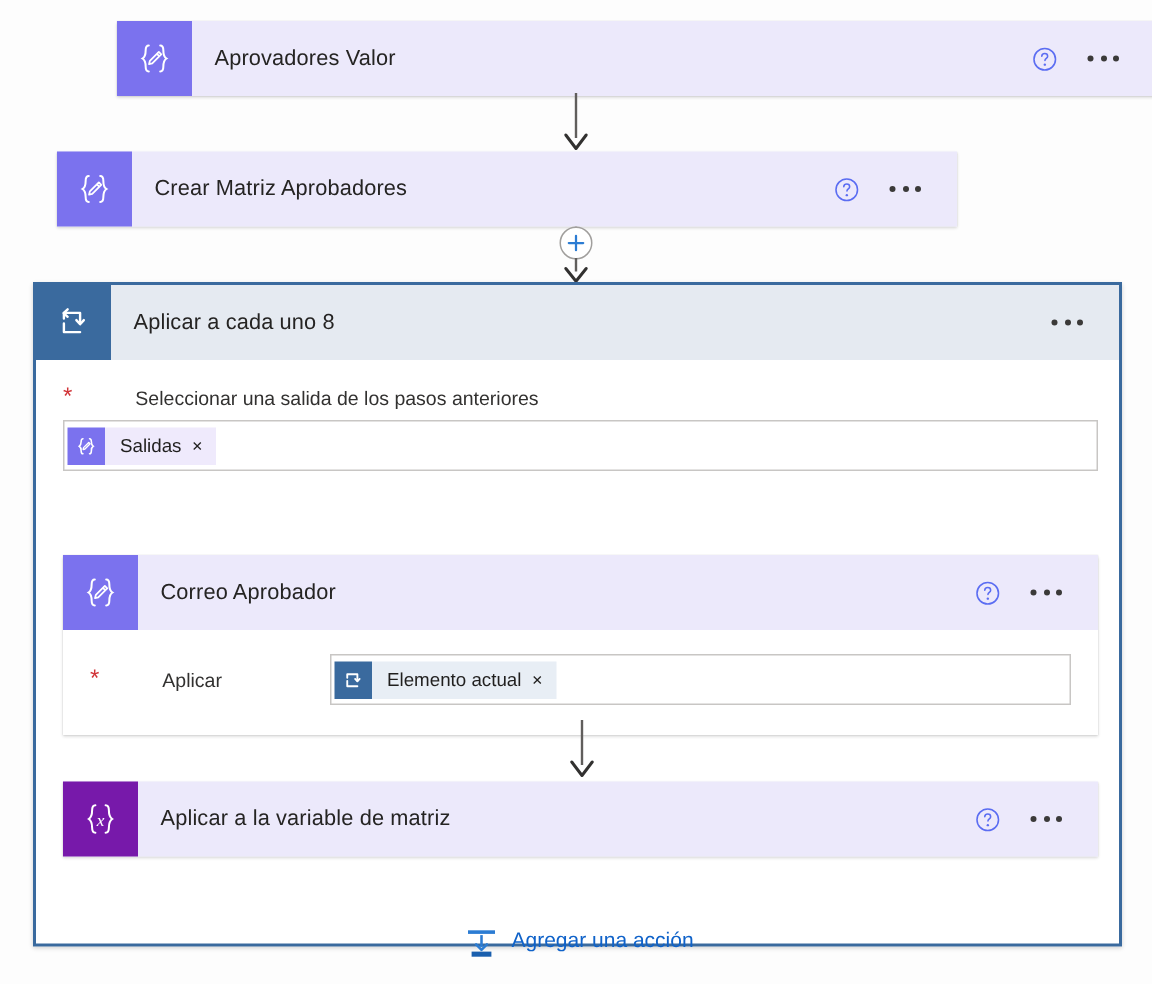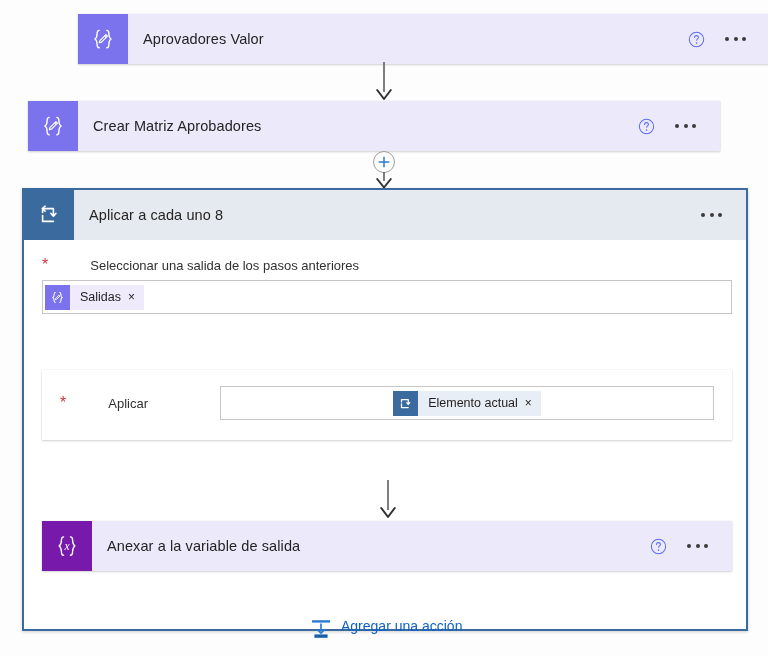--- a/index.html
+++ b/index.html
@@ -217,21 +217,21 @@
         </span>
       </div>
     </div>
   </div>
 
   <svg class="connector" style="left:374px; top:62px;" width="20" height="40" aria-hidden="true">
     <path d="M10 0 V30" stroke="#605e5c" stroke-width="1.6" fill="none"></path>
     <path d="M3.2 28 L10 37 L16.8 28" stroke="#323130" stroke-width="2" fill="none" stroke-linecap="round" stroke-linejoin="round"></path>
   </svg>
 
-  <div class="card" style="left:28px; top:101px; width:692px;">
+  <div class="card" style="left:38px; top:101px; width:600px;">
     <div class="card-header">
       <div class="card-icon compose">
         <svg width="26" height="26" viewBox="0 0 26 26" aria-hidden="true">
           <path d="M9.2 4.3c-2.1 0-2.1 1.6-2.1 3.3 0 2.1-.5 4.4-2.1 5.4 1.6 1 2.1 3.3 2.1 5.4 0 1.7 0 3.3 2.1 3.3" fill="none" stroke="#ffffff" stroke-width="1.35" stroke-linecap="round"></path>
           <path d="M16.8 4.3c2.1 0 2.1 1.6 2.1 3.3 0 2.1.5 4.4 2.1 5.4-1.6 1-2.1 3.3-2.1 5.4 0 1.7 0 3.3-2.1 3.3" fill="none" stroke="#ffffff" stroke-width="1.35" stroke-linecap="round"></path>
           <path d="M15.9 8.6 9.9 14.6l-.55 2.15 2.15-.55 6-6z" fill="none" stroke="#ffffff" stroke-width="1.2" stroke-linejoin="round"></path>
           <path d="M14.6 9.9l1.55 1.55" fill="none" stroke="#ffffff" stroke-width="1.2"></path>
         </svg>
       </div>
       <div class="card-title">Crear Matriz Aprobadores</div>
@@ -305,28 +305,53 @@
             </svg>
           </span>
           <span class="token-body">
             <span>Salidas</span>
             <span class="token-x">×</span>
           </span>
         </span>
       </div>
 
       <div class="card inner-card" style="left:18px; top:130px; width:690px;">
+        <div class="card-header">
+          <div class="card-icon compose">
+            <svg width="26" height="26" viewBox="0 0 26 26" aria-hidden="true">
+              <path d="M9.2 4.3c-2.1 0-2.1 1.6-2.1 3.3 0 2.1-.5 4.4-2.1 5.4 1.6 1 2.1 3.3 2.1 5.4 0 1.7 0 3.3 2.1 3.3" fill="none" stroke="#ffffff" stroke-width="1.35" stroke-linecap="round"></path>
+              <path d="M16.8 4.3c2.1 0 2.1 1.6 2.1 3.3 0 2.1.5 4.4 2.1 5.4-1.6 1-2.1 3.3-2.1 5.4 0 1.7 0 3.3-2.1 3.3" fill="none" stroke="#ffffff" stroke-width="1.35" stroke-linecap="round"></path>
+              <path d="M15.9 8.6 9.9 14.6l-.55 2.15 2.15-.55 6-6z" fill="none" stroke="#ffffff" stroke-width="1.2" stroke-linejoin="round"></path>
+              <path d="M14.6 9.9l1.55 1.55" fill="none" stroke="#ffffff" stroke-width="1.2"></path>
+            </svg>
+          </div>
+          <div class="card-title">Correo Aprobador</div>
+          <div class="header-actions">
+            <span>
+              <svg class="help-icon" viewBox="0 0 18 18" aria-hidden="true">
+                <circle cx="9" cy="9" r="7.6" fill="none" stroke="#5b6df2" stroke-width="1.1"></circle>
+                <path d="M6.9 6.9c0-1.2.95-2 2.1-2s2.05.78 2.05 1.9c0 1.5-1.9 1.55-1.9 3.05" fill="none" stroke="#5b6df2" stroke-width="1.1" stroke-linecap="round"></path>
+                <circle cx="9.05" cy="12.8" r=".85" fill="#5b6df2"></circle>
+              </svg>
+            </span>
+            <span class="ellipsis-btn">
+              <i></i>
+                <i></i>
+                <i></i>
+            </span>
+          </div>
+        </div>
 
         <div class="card-body" style="padding:16px 18px 20px 18px;">
           <div style="display:flex; align-items:center;">
             <div style="display:flex; align-items:center; width:160px; flex:0 0 160px;">
               <span class="req-star">*</span>
               <span class="field-label">Aplicar</span>
             </div>
-            <div class="text-input" style="flex:1 1 auto; width:490px;justify-content:center;">
+            <div class="text-input" style="flex:1 1 auto; width:490px;">
               <span class="token">
                 <span class="token-icon scope">
                   <svg width="15" height="15" viewBox="0 0 24 24" aria-hidden="true">
                     <path d="M5.6 9.4 V5.6 H16.4 V12.6" fill="none" stroke="#ffffff" stroke-width="2" stroke-linecap="round" stroke-linejoin="round"></path>
                     <path d="M16.4 18.4 H5.6 V12.6" fill="none" stroke="#ffffff" stroke-width="2" stroke-linecap="round" stroke-linejoin="round"></path>
                     <path d="M14 10.6 L16.4 13.2 L18.8 10.6" fill="none" stroke="#ffffff" stroke-width="2" stroke-linecap="round" stroke-linejoin="round"></path>
                   </svg>
                 </span>
                 <span class="token-body scope-tone">
                   <span>Elemento actual</span>
@@ -345,21 +370,21 @@
 
       <div class="card inner-card" style="left:18px; top:281px; width:690px;">
         <div class="card-header">
           <div class="card-icon variable">
             <svg width="26" height="26" viewBox="0 0 26 26" aria-hidden="true">
               <path d="M9.6 3.8c-2.2 0-2.2 1.7-2.2 3.5 0 2.2-.6 4.6-2.2 5.7 1.6 1.1 2.2 3.5 2.2 5.7 0 1.8 0 3.5 2.2 3.5" fill="none" stroke="#ffffff" stroke-width="1.35" stroke-linecap="round"></path>
               <path d="M16.4 3.8c2.2 0 2.2 1.7 2.2 3.5 0 2.2.6 4.6 2.2 5.7-1.6 1.1-2.2 3.5-2.2 5.7 0 1.8 0 3.5-2.2 3.5" fill="none" stroke="#ffffff" stroke-width="1.35" stroke-linecap="round"></path>
               <text x="13" y="17.4" text-anchor="middle" font-family="Liberation Serif, serif" font-style="italic" font-size="11.5" fill="#ffffff">x</text>
             </svg>
           </div>
-          <div class="card-title">Anexar a la variable de salida</div>
+          <div class="card-title">Aplicar a la variable de matriz</div>
           <div class="header-actions">
             <span>
               <svg class="help-icon" viewBox="0 0 18 18" aria-hidden="true">
                 <circle cx="9" cy="9" r="7.6" fill="none" stroke="#5b6df2" stroke-width="1.1"></circle>
                 <path d="M6.9 6.9c0-1.2.95-2 2.1-2s2.05.78 2.05 1.9c0 1.5-1.9 1.55-1.9 3.05" fill="none" stroke="#5b6df2" stroke-width="1.1" stroke-linecap="round"></path>
                 <circle cx="9.05" cy="12.8" r=".85" fill="#5b6df2"></circle>
               </svg>
             </span>
             <span class="ellipsis-btn">
               <i></i>

